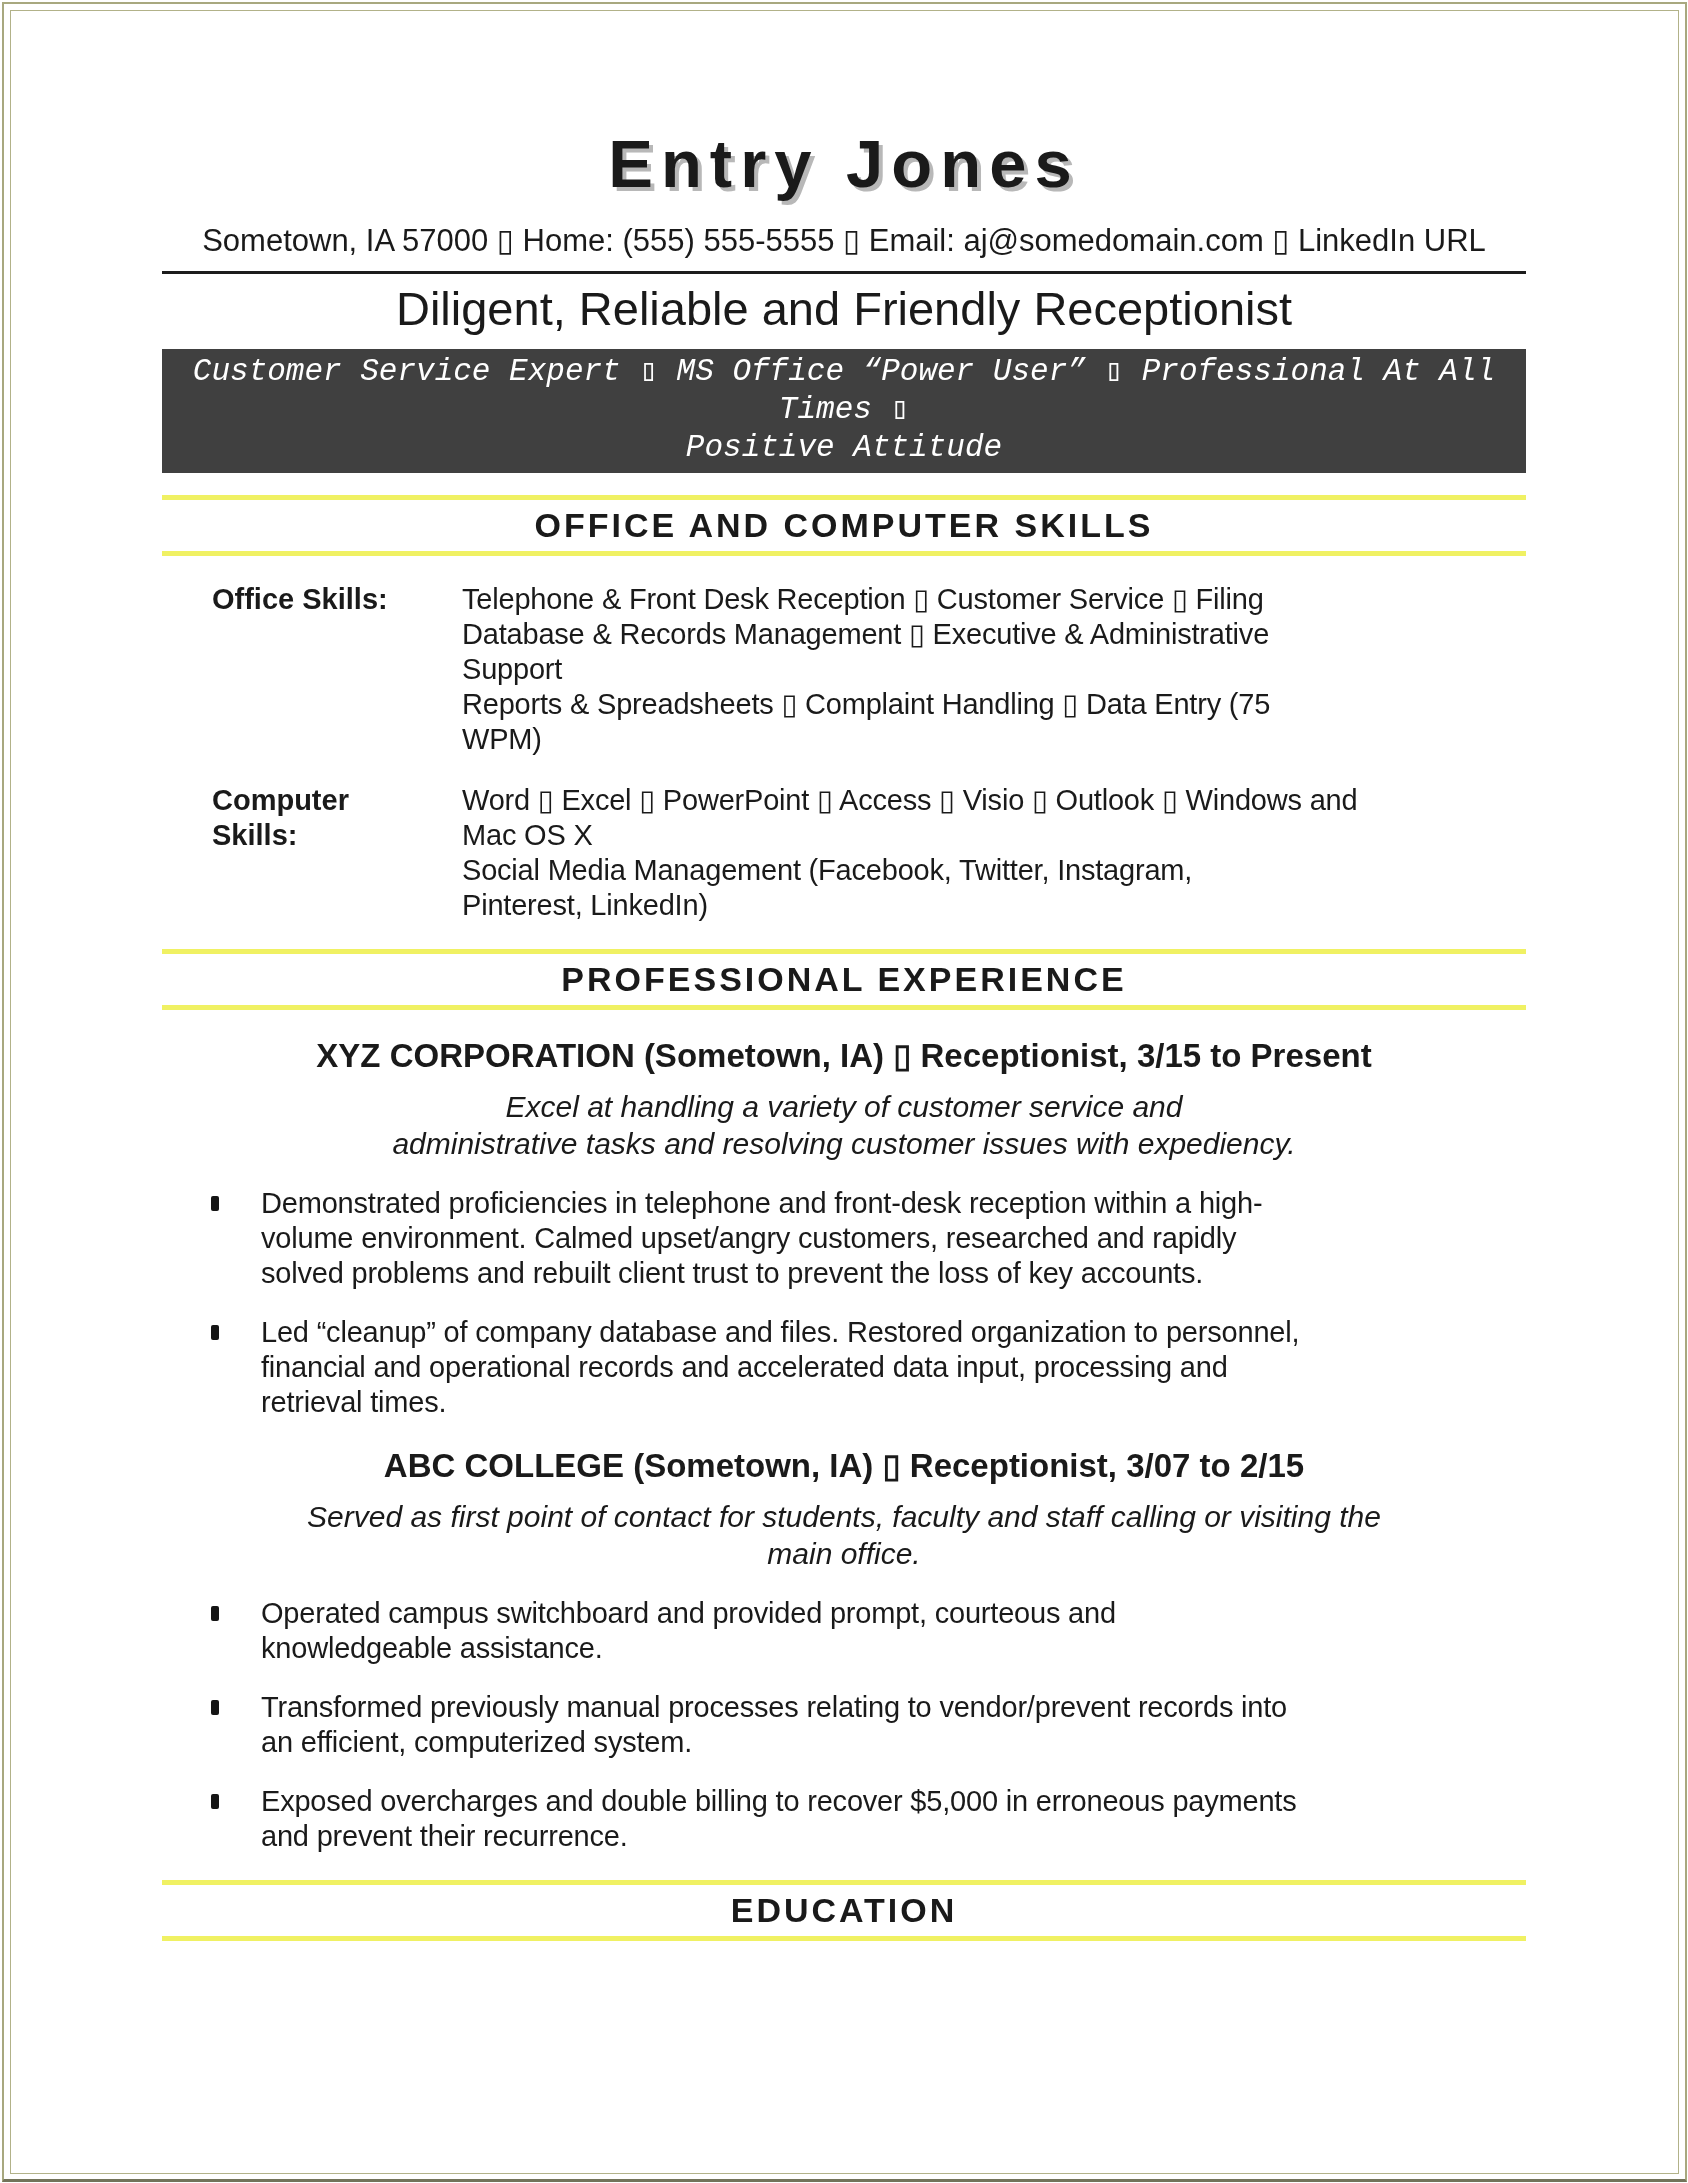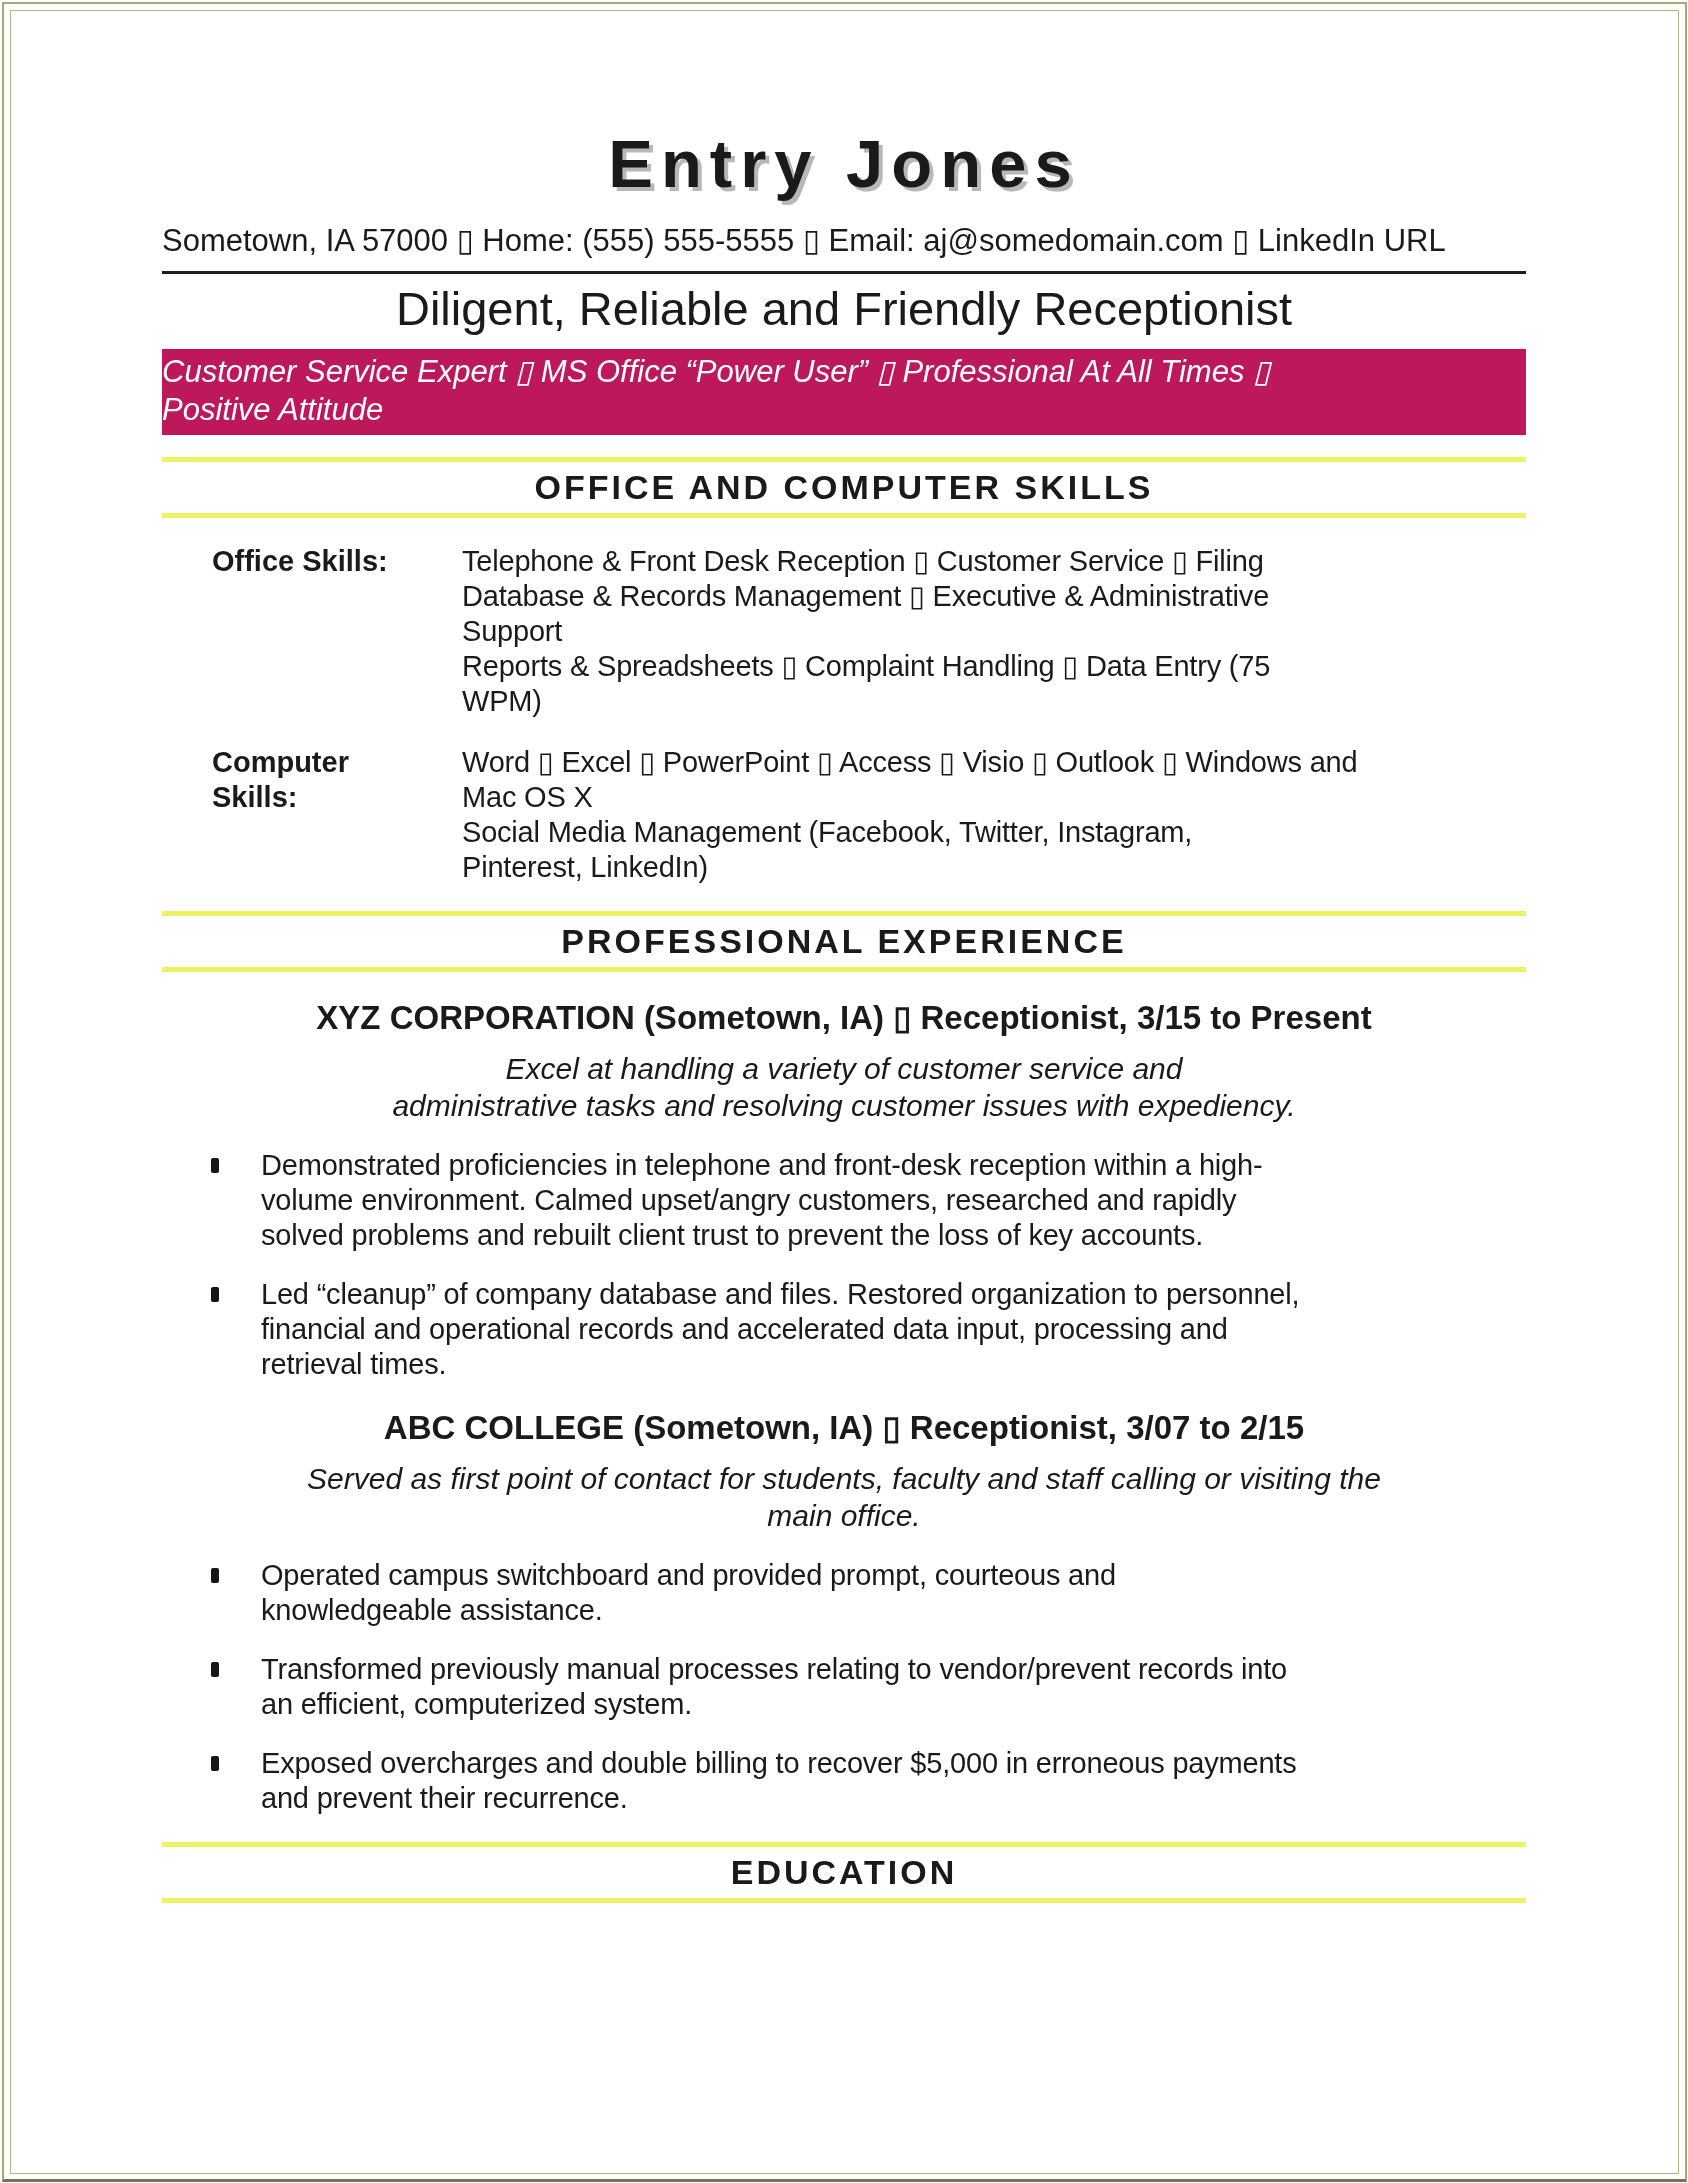--- a/index.html
+++ b/index.html
@@ -34,46 +34,48 @@
     text-align: center;
     font-size: 67px;
     font-weight: bold;
     letter-spacing: 8px;
     line-height: 1;
     text-shadow: 4px 4px 0 #b8b8b8;
     white-space: nowrap;
   }
   .contact {
     margin-top: 26px;
-    text-align: left;
+    text-align: center;
     font-size: 31px;
     line-height: 36px;
     white-space: nowrap;
   }
   .contact-rule {
     margin-top: 12px;
     border: none;
     border-top: 3px solid #1c1c1c;
   }
   .headline {
     font-size: 47px;
     font-weight: 400;
     text-align: center;
     line-height: 53px;
     white-space: nowrap;
   }
   .banner {
     margin-top: 14px;
-    background: #be185d;
+    background: #404040;
     color: #ffffff;
     font-style: italic;
     font-size: 31px;
     line-height: 38px;
+    text-align: center;
     padding: 4px 0 6px 0;
     white-space: pre-line;
+    font-family: Liberation Mono, monospace;
   }
   .rule-yellow {
     height: 5px;
     background: #f0f163;
   }
   .rule-skills-top      { margin-top: 22px; }
   .rule-experience-top  { margin-top: 26px; }
   .rule-education-top   { margin-top: 26px; }
   .section-title {
     margin: 5px 0;

